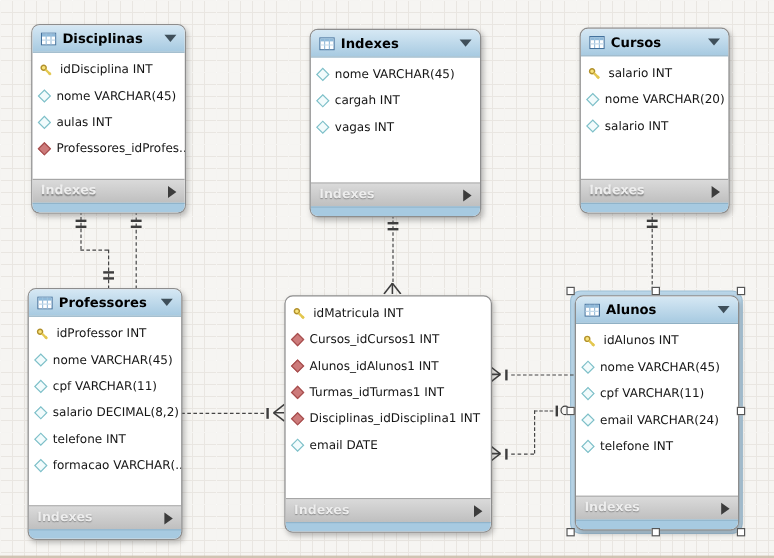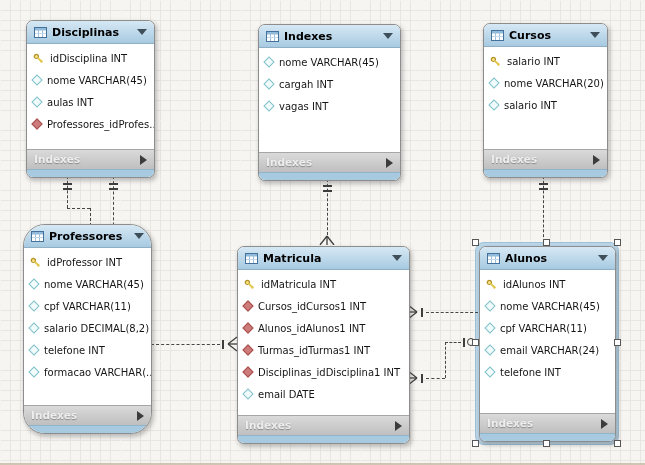--- a/index.html
+++ b/index.html
@@ -153,21 +153,21 @@
           <span class="dia col"></span>
           <span>salario INT</span>
         </div>
       </div>
       <div class="idx">
         <span>Indexes</span>
         <span class="idx-arrow"></span>
       </div>
       <div class="tbl-footer"></div>
     </div>
-    <div class="tbl" style="left: 23px; top: 224px; width: 127px; height: 208px; border-radius: 22px;">
+    <div class="tbl" style="left: 23px; top: 240px; width: 127px; height: 208px;">
       <div class="tbl-header">
         <svg width="13" height="11" style="flex: 0 0 auto;">
           <rect x="0.5" y="0.5" width="12" height="10" fill="#ffffff" stroke="#44719c"></rect>
           <rect x="1" y="1" width="11" height="2.5" fill="#8fb9d9"></rect>
           <line x1="4.5" y1="1" x2="4.5" y2="10" stroke="#9cc0dc" stroke-width="1"></line>
           <line x1="8.5" y1="1" x2="8.5" y2="10" stroke="#9cc0dc" stroke-width="1"></line>
           <line x1="1" y1="6.5" x2="12" y2="6.5" stroke="#c3d9ea" stroke-width="1"></line>
         </svg>
         <span class="tbl-title">Professores</span>
         <span class="tri-down"></span>
@@ -202,31 +202,20 @@
           <span>formacao VARCHAR(...</span>
         </div>
       </div>
       <div class="idx">
         <span>Indexes</span>
         <span class="idx-arrow"></span>
       </div>
       <div class="tbl-footer"></div>
     </div>
     <div class="tbl" style="left: 237px; top: 246px; width: 171px; height: 196px;">
-      <div class="tbl-header">
-        <svg width="13" height="11" style="flex: 0 0 auto;">
-          <rect x="0.5" y="0.5" width="12" height="10" fill="#ffffff" stroke="#44719c"></rect>
-          <rect x="1" y="1" width="11" height="2.5" fill="#8fb9d9"></rect>
-          <line x1="4.5" y1="1" x2="4.5" y2="10" stroke="#9cc0dc" stroke-width="1"></line>
-          <line x1="8.5" y1="1" x2="8.5" y2="10" stroke="#9cc0dc" stroke-width="1"></line>
-          <line x1="1" y1="6.5" x2="12" y2="6.5" stroke="#c3d9ea" stroke-width="1"></line>
-        </svg>
-        <span class="tbl-title">Matricula</span>
-        <span class="tri-down"></span>
-      </div>
       <div class="tbl-body">
         <div class="row">
           <svg width="11" height="11" style="flex: 0 0 auto;">
             <circle cx="3.4" cy="3.4" r="2.1" fill="#f9e47d" stroke="#b2912c" stroke-width="1.2"></circle>
             <line x1="4.9" y1="4.9" x2="9.3" y2="9.3" stroke="#e3c74f" stroke-width="2"></line>
             <line x1="7.4" y1="9" x2="9" y2="7.4" stroke="#e3c74f" stroke-width="1.6"></line>
           </svg>
           <span>idMatricula INT</span>
         </div>
         <div class="row">

